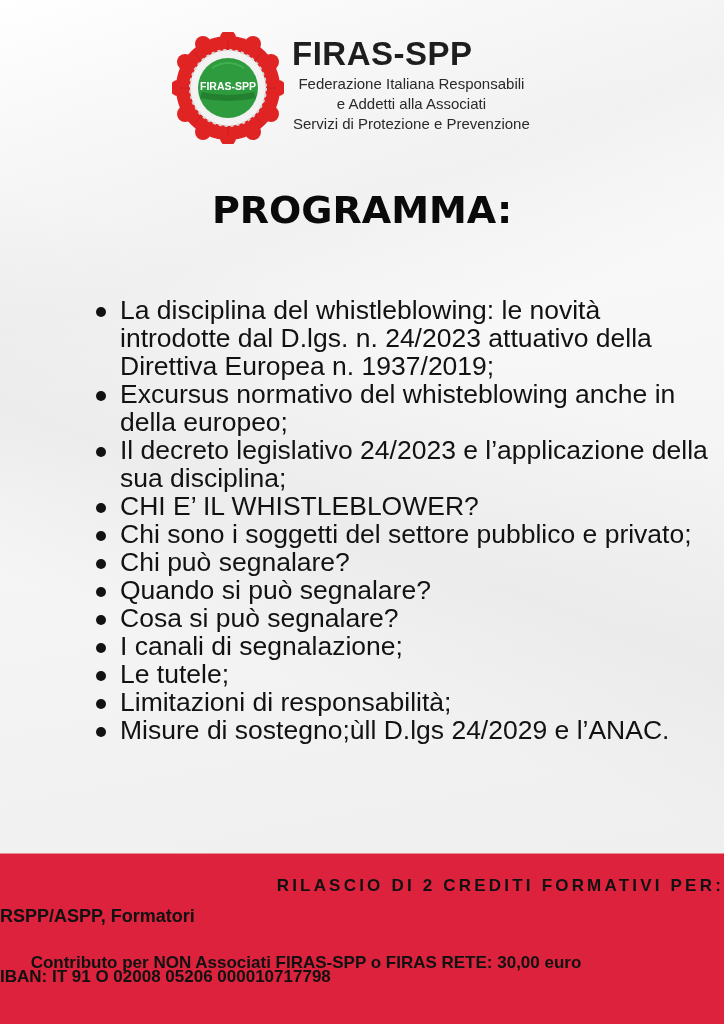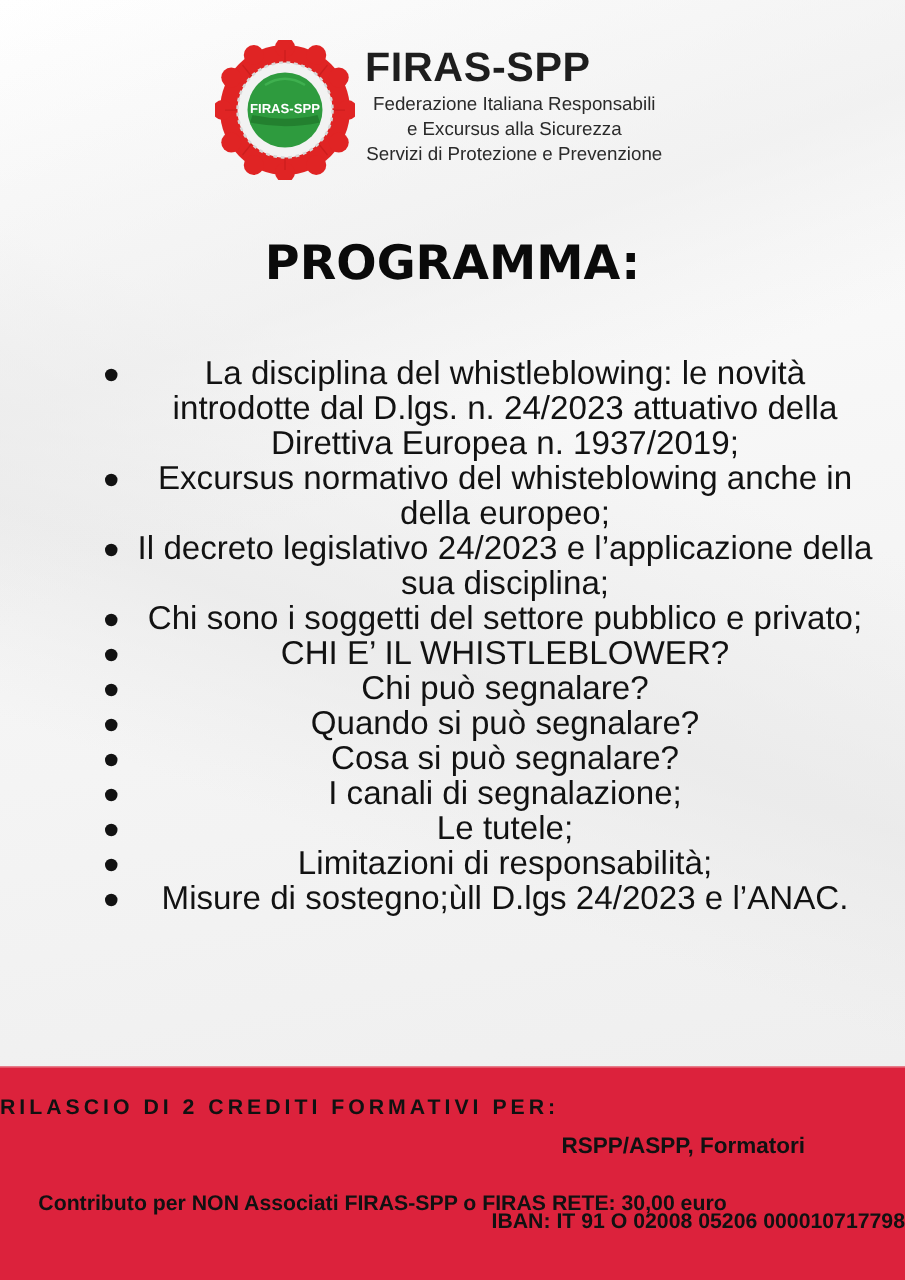--- a/index.html
+++ b/index.html
@@ -33,53 +33,53 @@
     font-size:15px; line-height:20px; color:#2a2a2a;
   }
   .brand-sub div { white-space:nowrap;text-align:center; }
   .title {
     position:absolute; left:0; width:724px; top:186px; text-align:center;
     font-family:"DejaVu Sans", sans-serif; font-weight:bold;
     font-size:38px; letter-spacing:0px; color:#0a0a0a; line-height:48px;
   }
   .list {
     position:absolute; left:80px; top:284px; width:620px;
-    margin:0; padding:0; list-style:none;text-align:center;
+    margin:12px; padding:0; list-style:none;
   }
   .list li {
     position:relative; padding-left:28px;
     font-family:"Liberation Sans", sans-serif;
     font-size:26.5px; line-height:28px; color:#121212;
   }
   .list li .bullet {
     position:absolute; left:4px; top:11px; width:10px; height:10px;
     border-radius:50%; background:#121212;
   }
   .band {
     position:absolute; left:0; top:853px; width:724px; height:171px;
     background:#dc223c;
     border-top:1px solid #e98a96;
   }
   .band-line1 {
-    position:absolute; left:0; width:724px; top:875px; text-align:left;
+    position:absolute; left:0; width:724px; top:875px; text-align:right;
     font-family:"Liberation Sans", sans-serif; font-weight:bold;
     font-size:17px; letter-spacing:3.2px; color:#111; line-height:22px;
   }
   .band-line2 {
-    position:absolute; left:0; width:644px; top:904px; text-align:right;
+    position:absolute; left:0; width:644px; top:904px; text-align:left;
     font-family:"Liberation Sans", sans-serif; font-weight:bold;
     font-size:18px; color:#111; line-height:24px;
   }
   .band-line3 {
     position:absolute; left:0; width:612px; top:951px; text-align:center;
     font-family:"Liberation Sans", sans-serif; font-weight:bold;
     font-size:17px; color:#111; line-height:24px;
   }
   .band-line4 {
-    position:absolute; left:0; width:724px; top:965px; text-align:right;
+    position:absolute; left:0; width:724px; top:965px; text-align:left;
     font-family:"Liberation Sans", sans-serif; font-weight:bold;
     font-size:17px; color:#111; line-height:24px;
   }
 </style>
 </head>
 <body>
 
 <div class="bg"></div>
 
 <div class="header">
@@ -108,39 +108,39 @@
     <circle cx="56" cy="56" r="38" fill="none" stroke="#d8d8d8" stroke-width="2" stroke-dasharray="3 3"></circle>
 
     <circle cx="56" cy="56" r="30" fill="#2e9b3e"></circle>
     <path d="M30 60 Q56 66 82 60 L84 66 Q56 72 28 66 Z" fill="#23802f"></path>
     <path d="M40 36 Q56 26 72 36" stroke="#3fb04f" stroke-width="2" fill="none"></path>
     <text x="56" y="58" text-anchor="middle" font-family="Liberation Sans, sans-serif" font-weight="bold" font-size="10.5" fill="#ffffff">FIRAS-SPP</text>
   </svg>
   <div class="brand-title">FIRAS-SPP</div>
   <div class="brand-sub">
     <div>Federazione Italiana Responsabili</div>
-    <div>e Excursus alla Sicurezza</div>
+    <div>e Addetti alla Associati</div>
     <div>Servizi di Protezione e Prevenzione</div>
   </div>
 </div>
 
 <div class="title">PROGRAMMA:</div>
 
 <ul class="list">
   <li><span class="bullet"></span><span>La disciplina del whistleblowing: le novità introdotte dal D.lgs. n. 24/2023 attuativo della Direttiva Europea n. 1937/2019;</span></li>
   <li><span class="bullet"></span><span>Excursus normativo del whisteblowing anche in della europeo;</span></li>
   <li><span class="bullet"></span><span>Il decreto legislativo 24/2023 e l’applicazione della sua disciplina;</span></li>
+  <li><span class="bullet"></span><span>CHI E’ IL WHISTLEBLOWER?</span></li>
   <li><span class="bullet"></span><span>Chi sono i soggetti del settore pubblico e privato;</span></li>
-  <li><span class="bullet"></span><span>CHI E’ IL WHISTLEBLOWER?</span></li>
   <li><span class="bullet"></span><span>Chi può segnalare?</span></li>
   <li><span class="bullet"></span><span>Quando si può segnalare?</span></li>
   <li><span class="bullet"></span><span>Cosa si può segnalare?</span></li>
   <li><span class="bullet"></span><span>I canali di segnalazione;</span></li>
   <li><span class="bullet"></span><span>Le tutele;</span></li>
   <li><span class="bullet"></span><span>Limitazioni di responsabilità;</span></li>
-  <li><span class="bullet"></span><span>Misure di sostegno;ùll D.lgs 24/2023 e l’ANAC.</span></li>
+  <li><span class="bullet"></span><span>Misure di sostegno;ùll D.lgs 24/2029 e l’ANAC.</span></li>
 </ul>
 
 <div class="band"></div>
 <div class="band-line1">RILASCIO DI 2 CREDITI FORMATIVI PER:</div>
 <div class="band-line2">RSPP/ASPP,  Formatori</div>
 <div class="band-line3">Contributo per NON Associati FIRAS-SPP o FIRAS RETE: 30,00 euro</div>
 <div class="band-line4">IBAN: IT 91 O 02008 05206 000010717798</div>
 
 </body></html>

